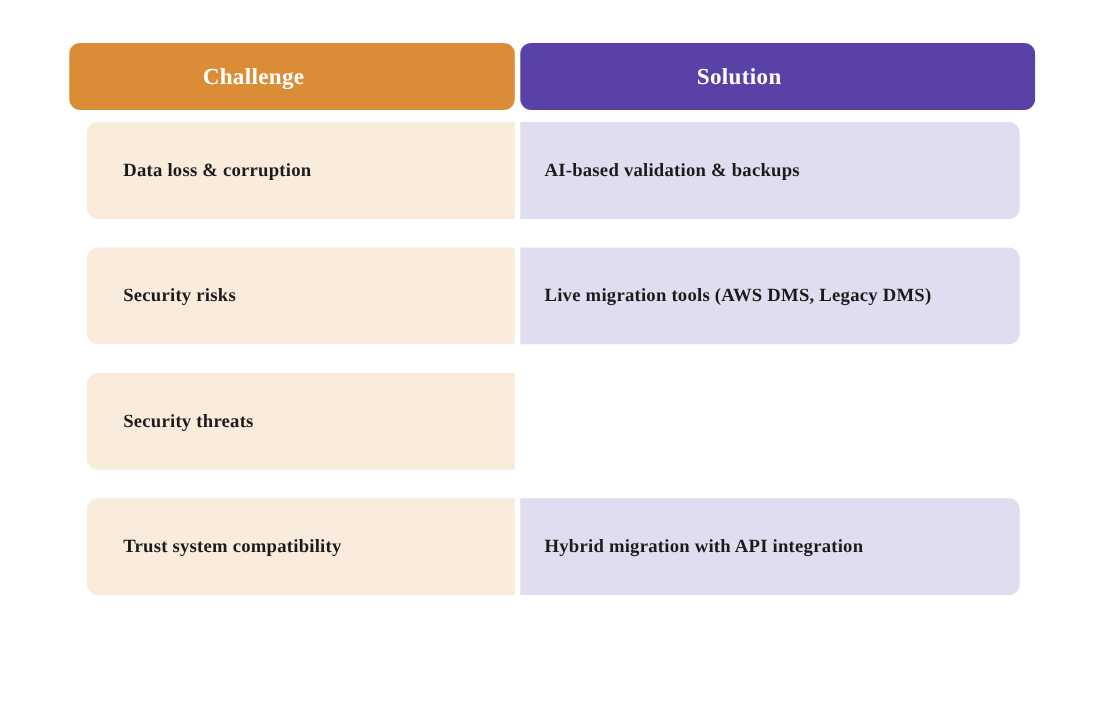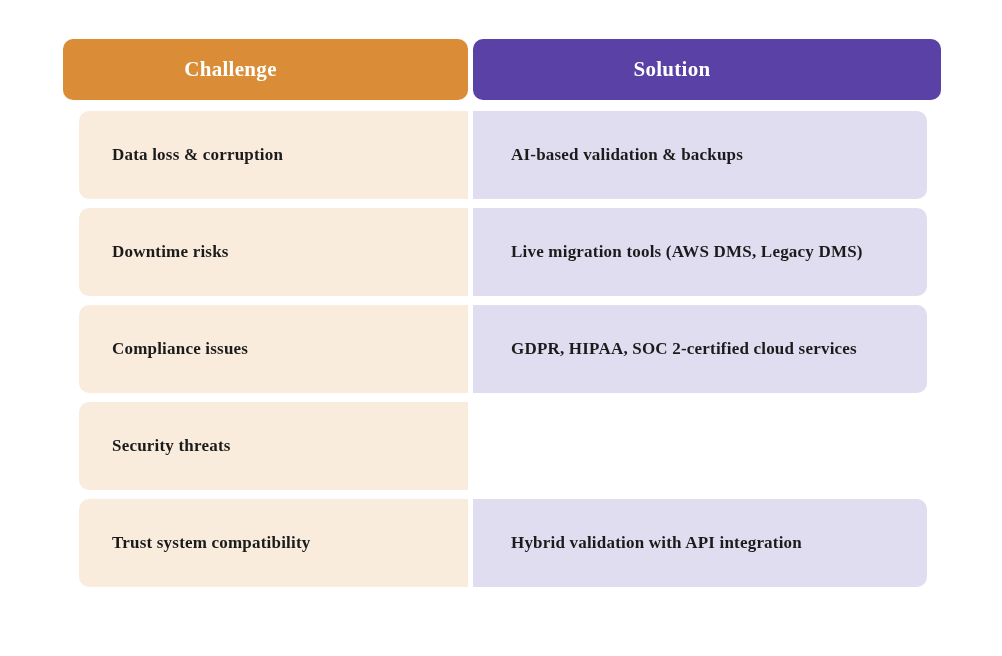--- a/index.html
+++ b/index.html
@@ -44,21 +44,21 @@
     letter-spacing: 0.3px;
     transform: translateX(-35px);
     white-space: nowrap;
   }
   .rows {
     position: absolute;
     top: 111px;
     left: 79px;
     display: flex;
     flex-direction: column;
-    gap: 9px;
+    gap: 26px;
   }
   .row {
     display: flex;
     gap: 5px;
   }
   .cell {
     height: 88px;
     display: flex;
     align-items: center;
     box-sizing: border-box;
@@ -69,21 +69,21 @@
     white-space: nowrap;
   }
   .cell.challenge-cell {
     width: 389px;
     padding-left: 33px;
     background: var(--challenge-cell-bg, #F9ECDD);
     border-radius: 10px 0 0 10px;
   }
   .cell.solution-cell {
     width: 454px;
-    padding-left: 38px;
+    padding-left: 22px;
     background: var(--solution-cell-bg, #E1DDF1);
     border-radius: 0 10px 10px 0;
   }
 </style>
 </head>
 <body>
 
 <div class="canvas">
 
   <div class="header-row">
@@ -99,42 +99,34 @@
     <div class="row">
       <div class="cell challenge-cell">
         <span>Data loss &amp; corruption</span>
       </div>
       <div class="cell solution-cell">
         <span>AI-based validation &amp; backups</span>
       </div>
     </div>
     <div class="row">
       <div class="cell challenge-cell">
-        <span>Downtime risks</span>
+        <span>Security risks</span>
       </div>
       <div class="cell solution-cell">
         <span>Live migration tools (AWS DMS, Legacy DMS)</span>
-      </div>
-    </div>
-    <div class="row">
-      <div class="cell challenge-cell">
-        <span>Compliance issues</span>
-      </div>
-      <div class="cell solution-cell">
-        <span>GDPR, HIPAA, SOC 2-certified cloud services</span>
       </div>
     </div>
     <div class="row">
       <div class="cell challenge-cell">
         <span>Security threats</span>
       </div>
     </div>
     <div class="row">
       <div class="cell challenge-cell">
         <span>Trust system compatibility</span>
       </div>
       <div class="cell solution-cell">
-        <span>Hybrid validation with API integration</span>
+        <span>Hybrid migration with API integration</span>
       </div>
     </div>
   </div>
 
 </div>
 
 </body></html>

